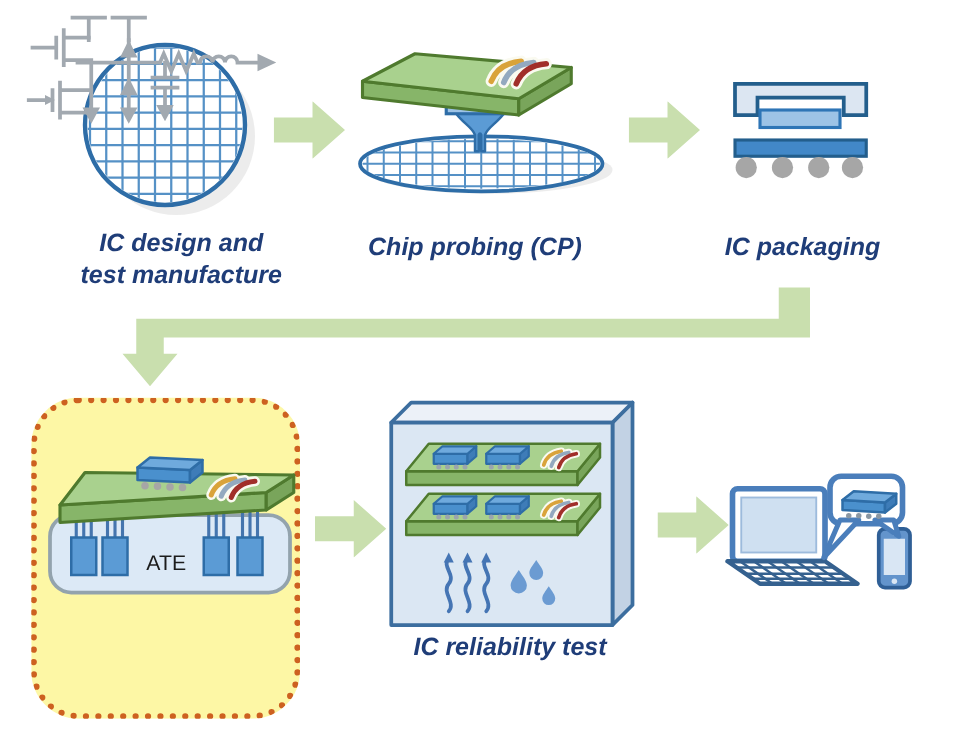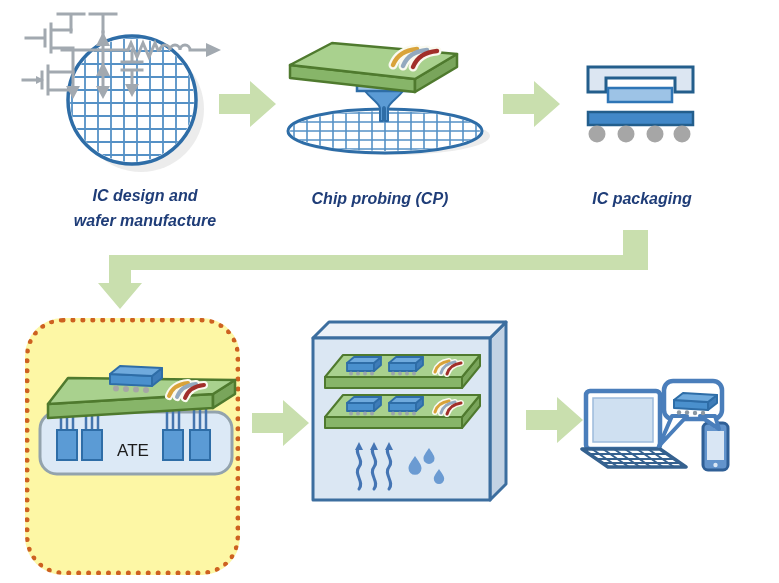--- a/index.html
+++ b/index.html
@@ -1,20 +1,20 @@
 <!DOCTYPE html>
 <html><head>
 <meta charset="utf-8">
 <style>
   html,body{margin:0;padding:0;background:#ffffff;}
   #canvas{position:relative;width:779px;height:583px;background:#ffffff;overflow:hidden;
           font-family:"Liberation Sans",sans-serif;}
   .abs{position:absolute;}
   .lbl{position:absolute;color:#1f3d78;font-weight:bold;font-style:italic;
-       font-size:16px;line-height:25px;text-align:center;white-space:nowrap;}
+       font-size:20px;line-height:25px;text-align:center;white-space:nowrap;}
   .ft-box{position:absolute;left:25px;top:318px;width:215px;height:257px;box-sizing:border-box;
           background:#fdf7a5;border:5px dotted #cd6120;border-radius:38px;}
   svg{display:block;}
 </style>
 </head>
 <body>
 
 <div id="canvas">
 
   <svg class="abs" style="left:18px;top:2px" width="230" height="175" viewBox="0 0 230 175">
@@ -228,18 +228,19 @@
             <circle cx="15" cy="19.5" r="2.2"></circle>
           <circle cx="23" cy="20" r="2.2"></circle>
             <circle cx="31" cy="20" r="2.2"></circle>
         </g>
       </g>
     </g>
   </svg>
 
   <div class="lbl" style="left:28px;top:183px;width:234px">
     <div>IC design and</div>
-    <div>wafer manufacture</div>
+    <div>test manufacture</div>
   </div>
   <div class="lbl" style="left:266px;top:186px;width:228px">Chip probing (CP)</div>
   <div class="lbl" style="left:558px;top:186px;width:168px">IC packaging</div>
+  <div class="lbl" style="left:298px;top:506px;width:220px">IC reliability test</div>
 
 </div>
 
 </body></html>

